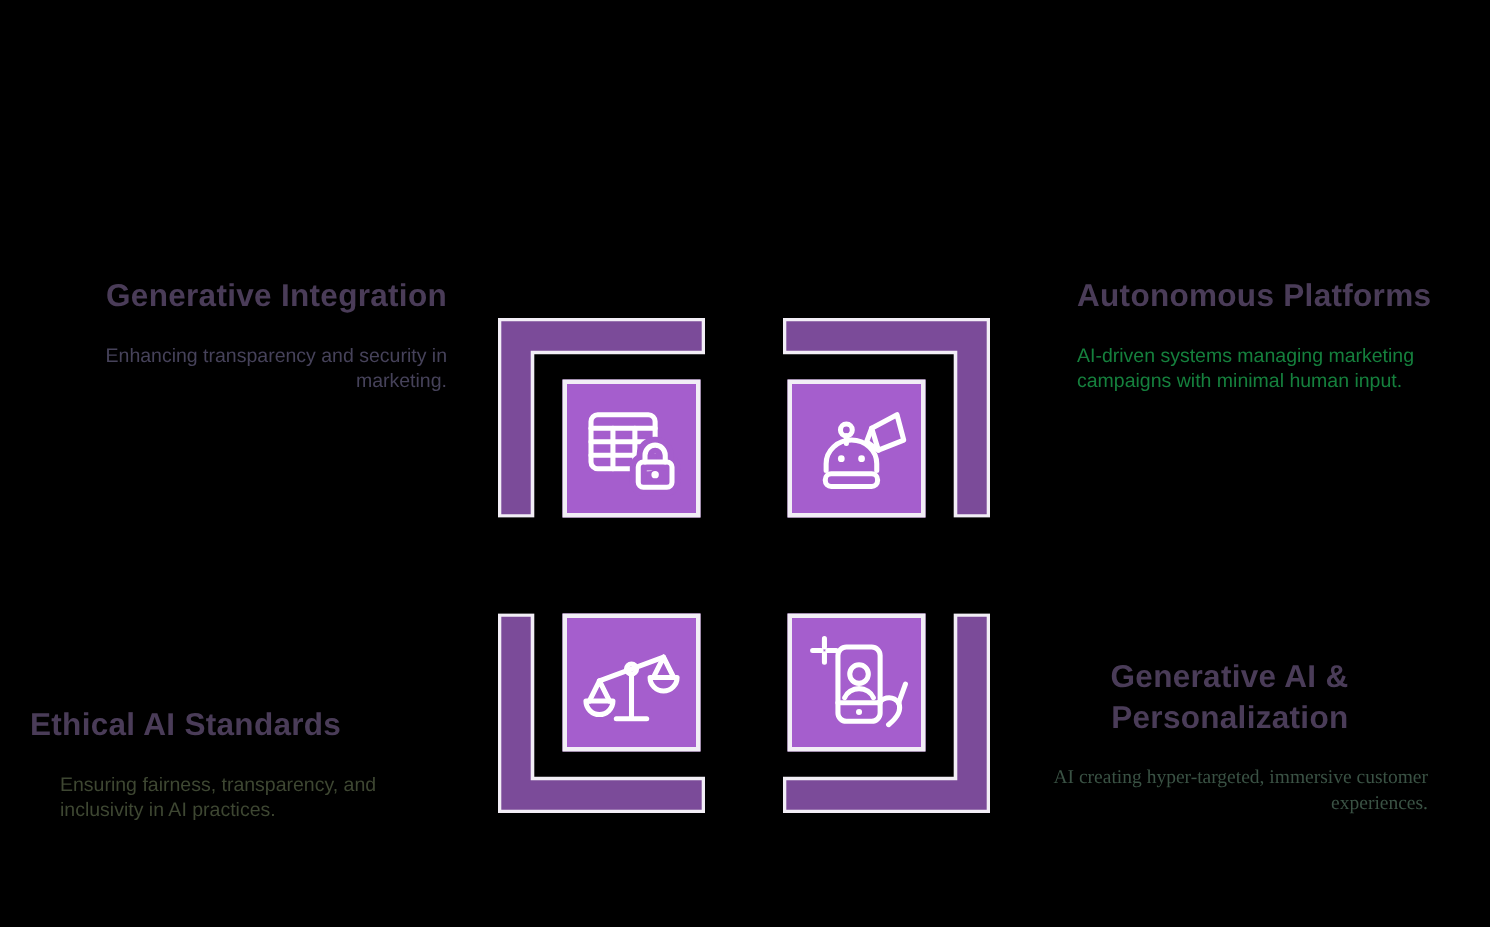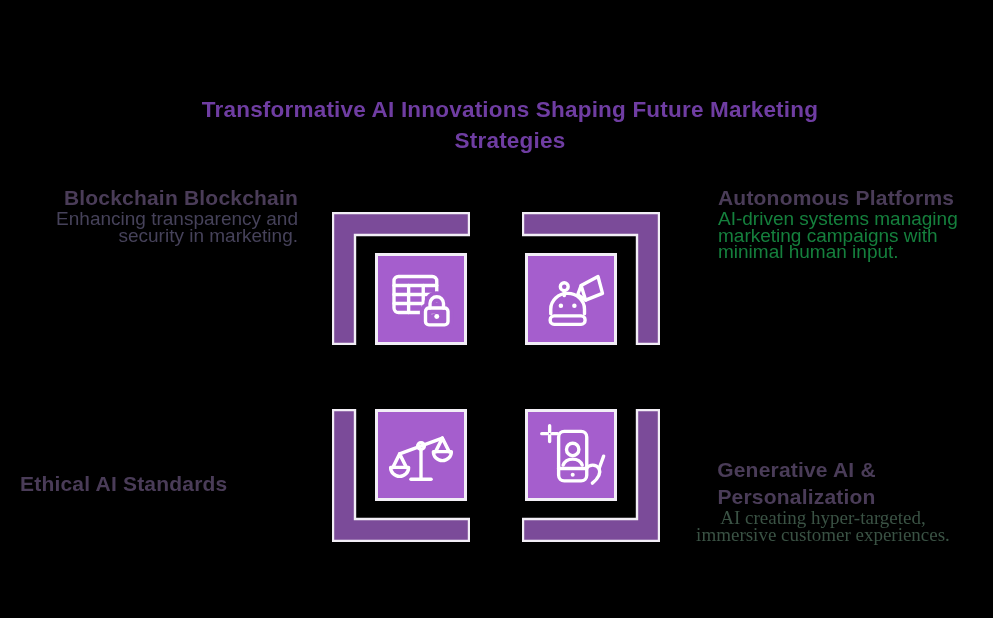--- a/index.html
+++ b/index.html
@@ -11,28 +11,28 @@
   .title {
     position:absolute; left:177px; top:94px; width:666px;
     text-align:center; color:#6f3da2; font-weight:bold;
     font-size:22.5px; line-height:31px; letter-spacing:.2px;
   }
   
   .qblock { position:absolute; }
   .q-tl { left:20px;  top:184px; width:278px; text-align:right; }
   .q-tr { left:718px; top:184px; width:282px; text-align:left; }
   .q-bl { left:20px;  top:470px; width:278px; text-align:left; }
-  .q-br { left:694px; top:456px; width:282px; text-align:center; }
+  .q-br { left:694px; top:438px; width:282px; text-align:right; }
   .heading {
     font-weight:bold; font-size:21px; line-height:27px; color:#4a3c58;
     letter-spacing:.2px;
   }
   .q-br .heading { max-width:205px; }
   .desc {
-    font-size:19px; line-height:16.5px; max-width:258px;
+    margin-top:18px; font-size:13px; line-height:16.5px; max-width:258px;
   }
   .q-tl .desc, .q-bl .desc { margin-left:auto; }
   .desc-tl { color:#46425a; }
   .desc-tr { color:#15803d; }
   .desc-bl { color:#3e4732; }
   .desc-br { color:#3a5244;font-family:Liberation Serif, serif; }
   
   .cluster { position:absolute; left:332px; top:212px; width:328px; height:330px; }
   .cell { position:absolute; width:138px; height:133px; }
   .cell-tl { left:0;     top:0; }
@@ -49,37 +49,34 @@
   .cell-tr .icon-square { left:3px;  bottom:0; }
   .cell-bl .icon-square { right:3px; top:0; }
   .cell-br .icon-square { left:3px;  top:0; }
   .icon-square svg { width:72px; height:72px; }
 </style>
 </head>
 <body>
 
 <div class="canvas">
 
-  <div class="title">
-    <div>Transformative AI Innovations Shaping Future Marketing</div>
-    <div>Strategies</div>
-  </div>
 
   <div class="qblock q-tl">
-    <div class="heading">Blockchain Blockchain</div>
+    <div class="heading">Generative Integration</div>
     <div class="desc desc-tl">Enhancing transparency and security in marketing.</div>
   </div>
 
   <div class="qblock q-tr">
     <div class="heading">Autonomous Platforms</div>
     <div class="desc desc-tr">AI-driven systems managing marketing campaigns with minimal human input.</div>
   </div>
 
   <div class="qblock q-bl">
     <div class="heading">Ethical AI Standards</div>
+    <div class="desc desc-bl">Ensuring fairness, transparency, and inclusivity in AI practices.</div>
   </div>
 
   <div class="qblock q-br">
     <div class="heading">Generative AI &amp; Personalization</div>
     <div class="desc desc-br">AI creating hyper-targeted, immersive customer experiences.</div>
   </div>
 
   <div class="cluster">
 
     <div class="cell cell-tl">

